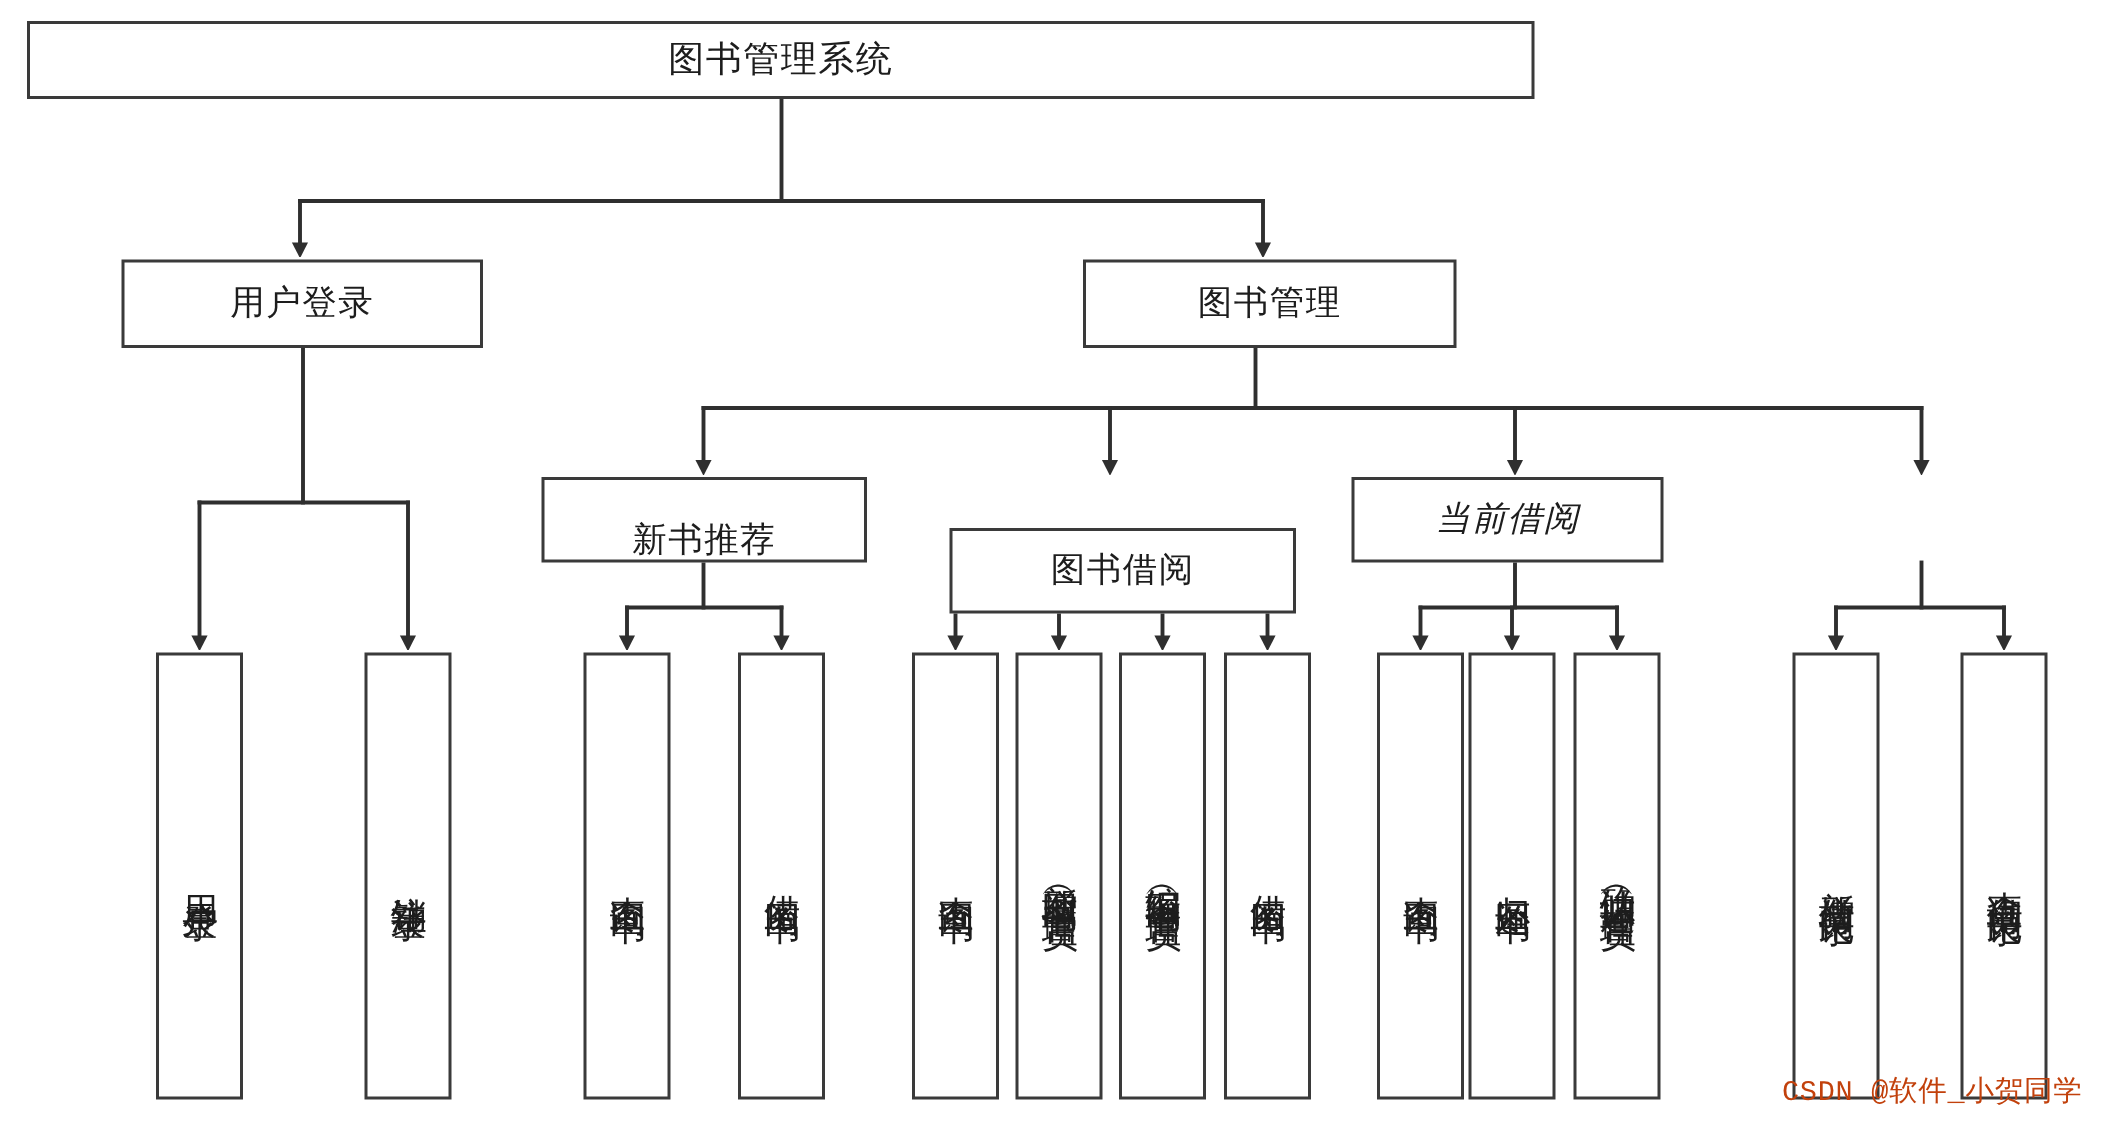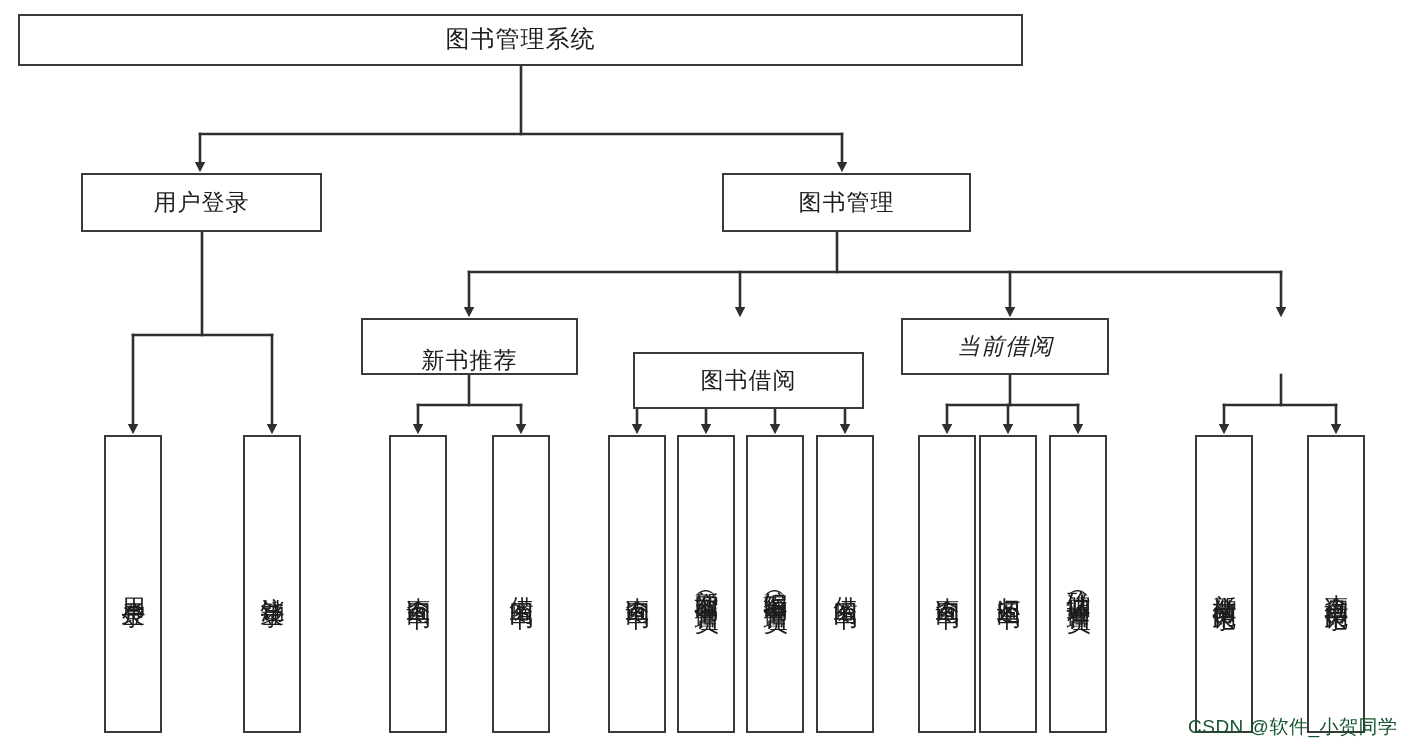--- a/index.html
+++ b/index.html
@@ -46,24 +46,24 @@
     line-height:1.12;
     letter-spacing:3px;
     white-space:nowrap;
   }
 
   #watermark{
     position:absolute;
     left:1188px;
     top:714px;
     font-size:19px;
-    color:#14532d;
+    color:#c2410c;
     letter-spacing:0.5px;
     white-space:nowrap;
-    font-family:Liberation Sans, sans-serif;
+    font-family:Liberation Mono, monospace;
   }
 </style>
 </head>
 <body>
 
 <div id="canvas">
 
   <svg class="edges" viewBox="0 0 1405 747" xmlns="http://www.w3.org/2000/svg">
     <defs>
       <marker id="arrow" markerWidth="10" markerHeight="12" refX="1.4" refY="5.4" orient="auto" markerUnits="userSpaceOnUse">

